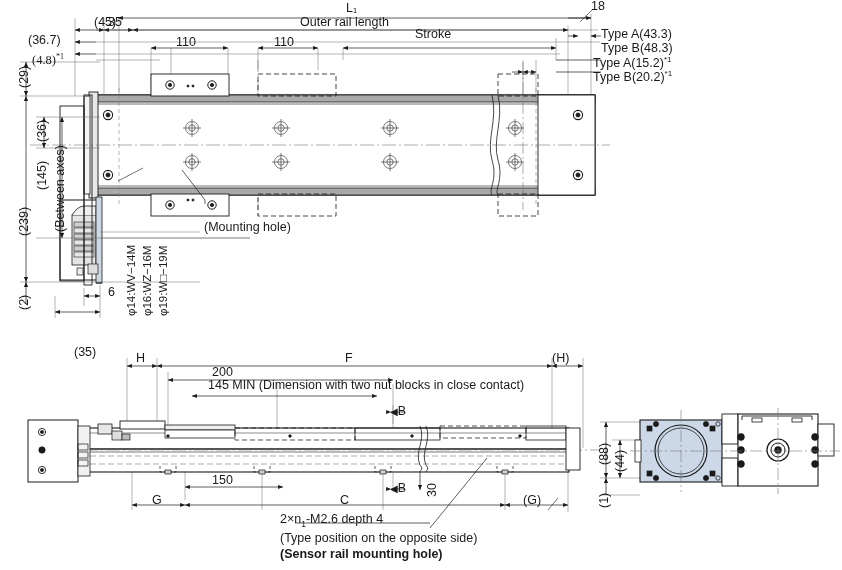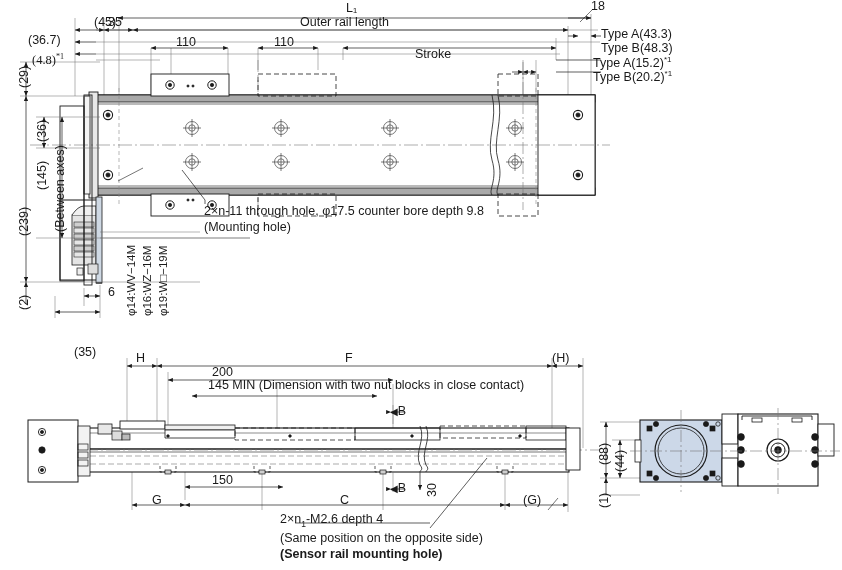--- a/index.html
+++ b/index.html
@@ -419,57 +419,56 @@
 
 <div class="lbl" style="left:346px;top:2px;">L₁</div>
 <div class="lbl" style="left:591px;top:0px;">18</div>
 <div class="lbl" style="left:74px;top:16px;margin-left:20px;">(45)</div>
 <div class="lbl" style="left:108px;top:16px;">35</div>
 <div class="lbl" style="left:300px;top:16px;">Outer rail length</div>
 <div class="lbl" style="left:28px;top:34px;">(36.7)</div>
 <div class="lbl" style="left:32px;top:53px;font-family:Liberation Serif, serif;"><span>(4.8)</span><span class="sup">*1</span></div>
 <div class="lbl" style="left:176px;top:36px;">110</div>
 <div class="lbl" style="left:274px;top:36px;">110</div>
-<div class="lbl" style="left:415px;top:48px;">Stroke</div>
+<div class="lbl" style="left:415px;top:28px;">Stroke</div>
 
 <div class="lbl" style="left:601px;top:28px;">Type A(43.3)</div>
 <div class="lbl" style="left:601px;top:42px;">Type B(48.3)</div>
 <div class="lbl" style="left:593px;top:56px;"><span>Type A(15.2)</span><span class="sup">*1</span></div>
 <div class="lbl" style="left:593px;top:70px;"><span>Type B(20.2)</span><span class="sup">*1</span></div>
 
 <div class="lbl vert" style="left:18px;top:88px;transform:rotate(-90deg);">(29)</div>
 <div class="lbl vert" style="left:36px;top:142px;transform:rotate(-90deg);">(36)</div>
 <div class="lbl vert" style="left:36px;top:190px;transform:rotate(-90deg);">(145)</div>
 <div class="lbl vert" style="left:54px;top:232px;transform:rotate(-90deg);">(Between axes)</div>
 <div class="lbl vert" style="left:18px;top:236px;transform:rotate(-90deg);">(239)</div>
 <div class="lbl vert" style="left:18px;top:310px;transform:rotate(-90deg);">(2)</div>
 <div class="lbl" style="left:108px;top:286px;">6</div>
 <div class="lbl" style="left:74px;top:302px;margin-top:44px;">(35)</div>
 
 <div class="lbl sm vert" style="left:126px;top:316px;transform:rotate(-90deg);">φ14:WV−14M</div>
 <div class="lbl sm vert" style="left:142px;top:316px;transform:rotate(-90deg);">φ16:WZ−16M</div>
 <div class="lbl sm vert" style="left:158px;top:316px;transform:rotate(-90deg);">φ19:W□−19M</div>
 
-<div class="lbl note" style="left:204px;top:205px;">2×n-11 through hole, φ17.5 counter bore depth 9.8</div>
 <div class="lbl note" style="left:204px;top:221px;">(Mounting hole)</div>
 
 <div class="lbl" style="left:136px;top:352px;">H</div>
 <div class="lbl" style="left:345px;top:352px;">F</div>
 <div class="lbl" style="left:552px;top:352px;">(H)</div>
 <div class="lbl" style="left:212px;top:366px;">200</div>
 <div class="lbl" style="left:208px;top:379px;">145 MIN (Dimension with two nut blocks in close contact)</div>
 <div class="lbl" style="left:390px;top:405px;"><span style="font-size:10px;">◀</span><span>B</span></div>
 <div class="lbl" style="left:390px;top:482px;"><span style="font-size:10px;">◀</span><span>B</span></div>
 <div class="lbl" style="left:212px;top:474px;">150</div>
 <div class="lbl vert" style="left:426px;top:497px;transform:rotate(-90deg);">30</div>
 <div class="lbl" style="left:152px;top:494px;">G</div>
 <div class="lbl" style="left:340px;top:494px;">C</div>
 <div class="lbl" style="left:523px;top:494px;">(G)</div>
 
 <div class="lbl note" style="left:280px;top:513px;">2×n<span style="font-size:8.5px;vertical-align:sub;">1</span>-M2.6 depth 4</div>
-<div class="lbl note" style="left:280px;top:532px;">(Same position on the opposite side)</div>
+<div class="lbl note" style="left:280px;top:532px;">(Type position on the opposite side)</div>
 <div class="lbl note" style="left:280px;top:548px;font-weight:bold;">(Sensor rail mounting hole)</div>
 
 <div class="lbl vert" style="left:598px;top:465px;transform:rotate(-90deg);">(88)</div>
 <div class="lbl vert" style="left:614px;top:472px;transform:rotate(-90deg);">(44)</div>
 <div class="lbl vert" style="left:598px;top:508px;transform:rotate(-90deg);">(1)</div>
 
 </div>
 
 </body></html>

